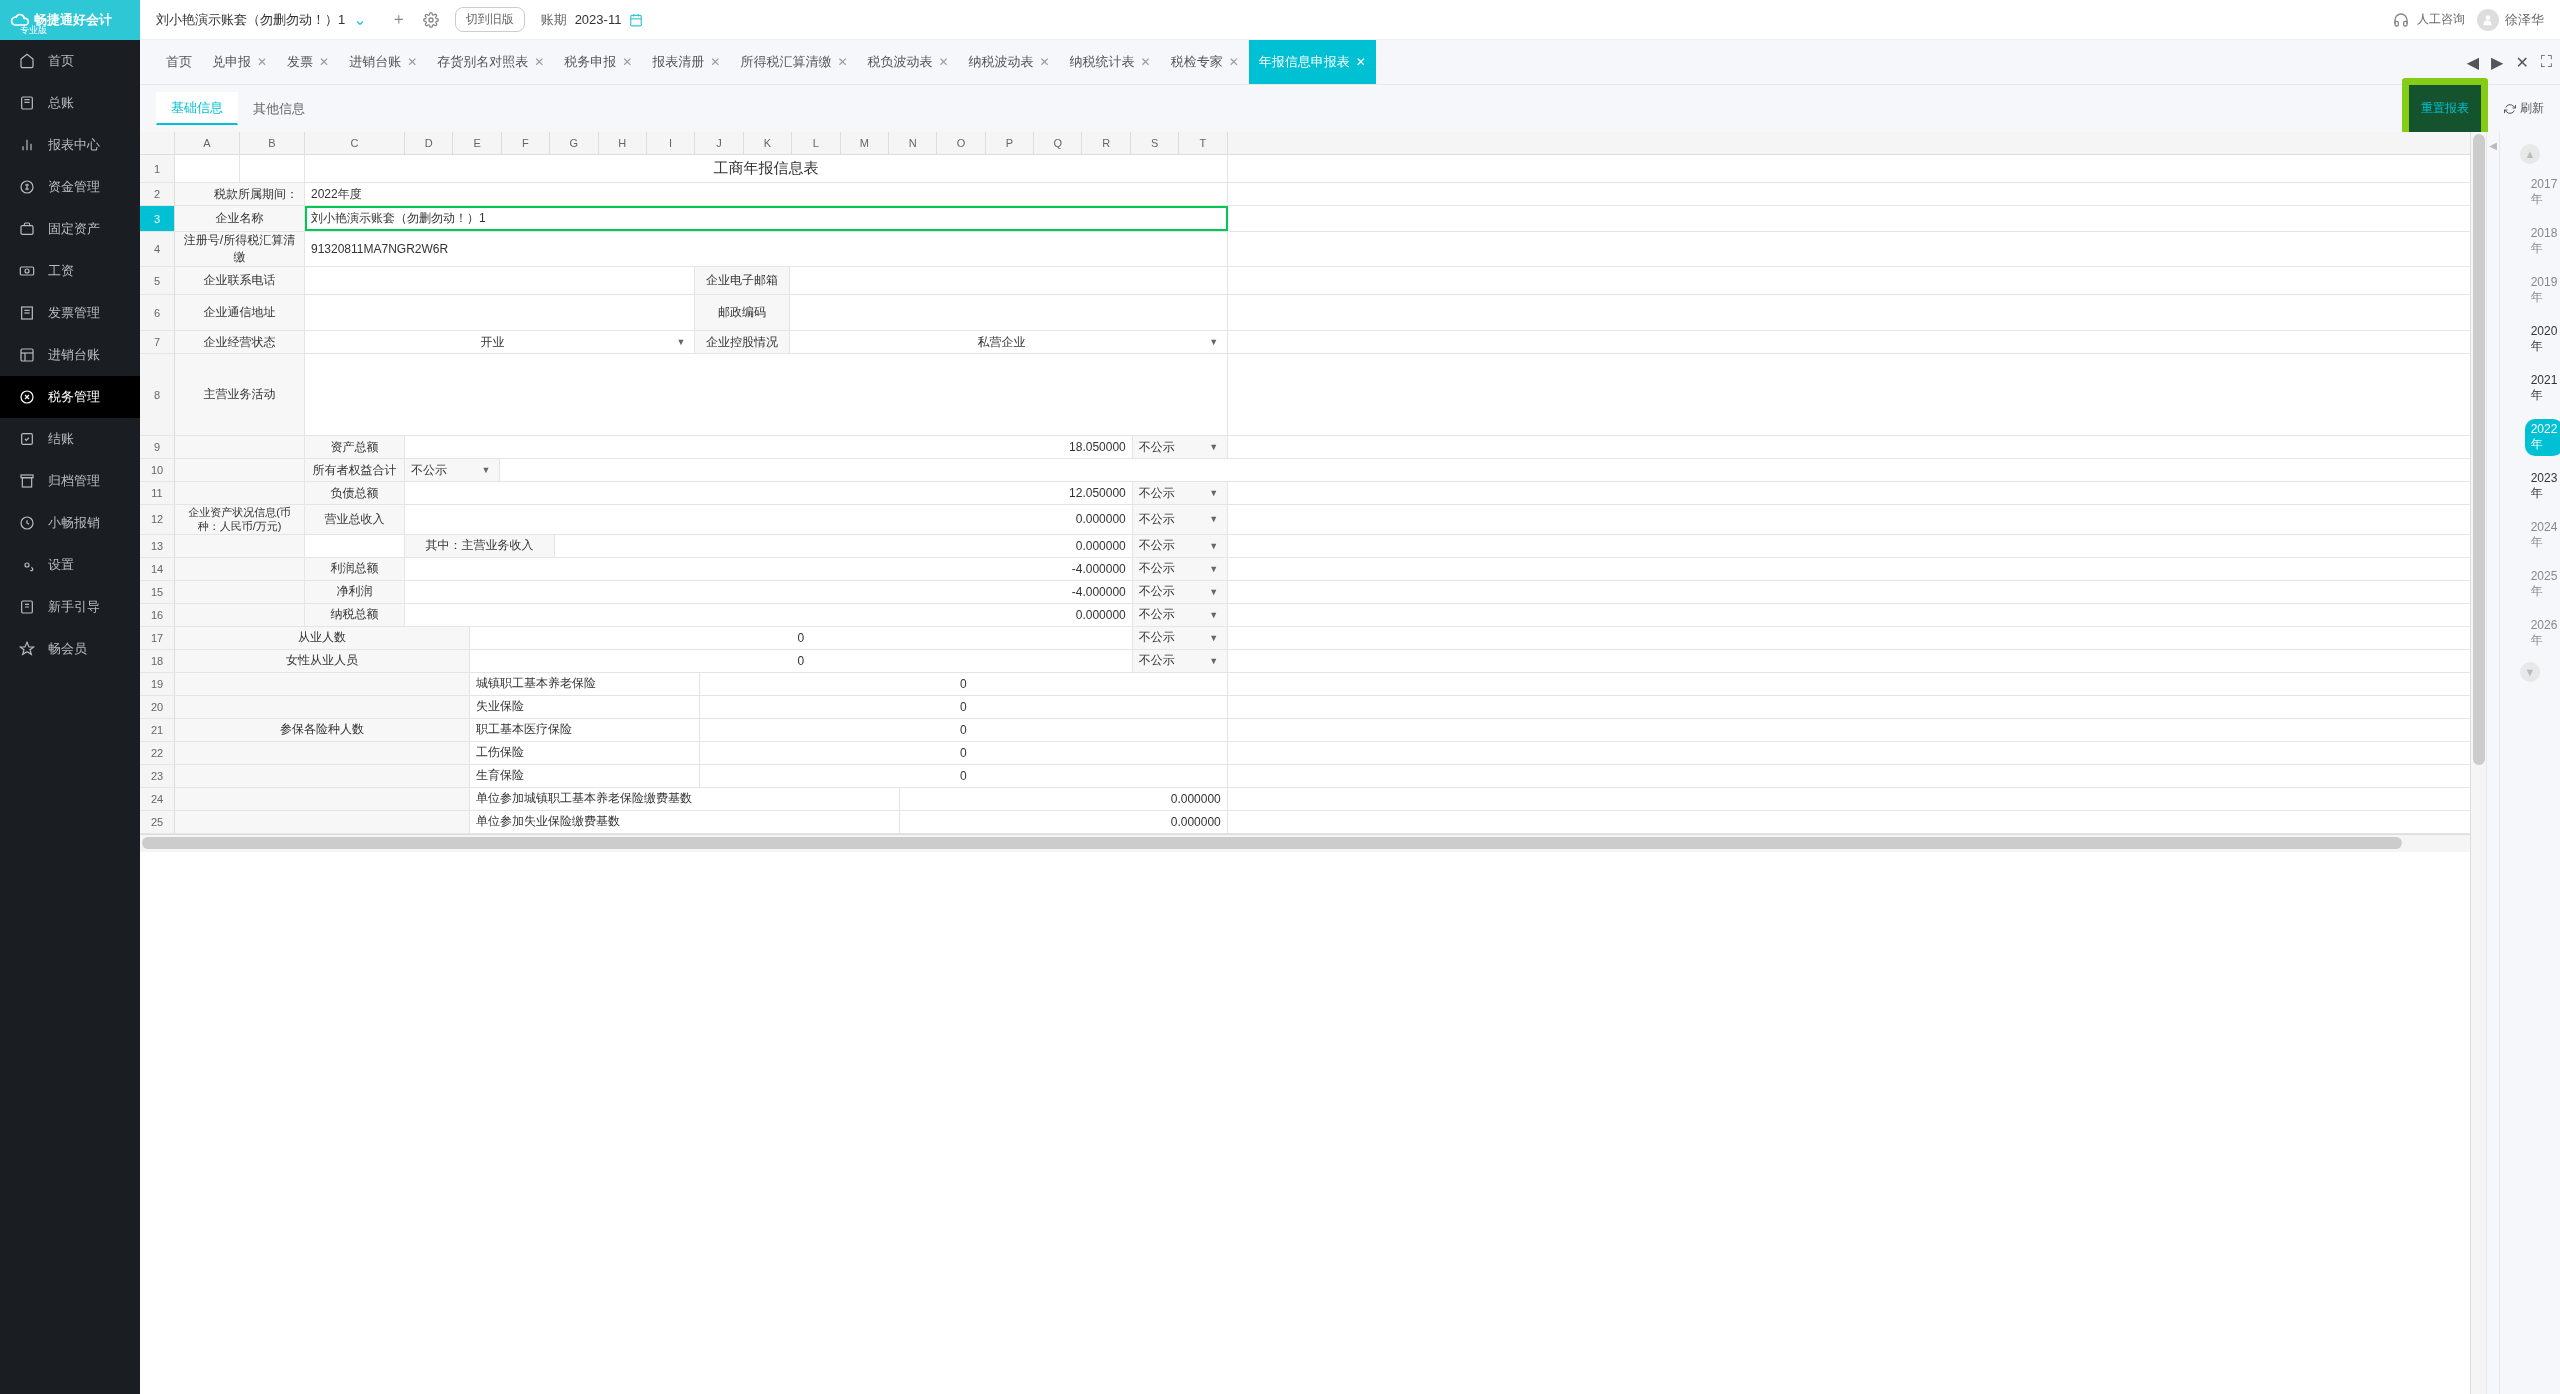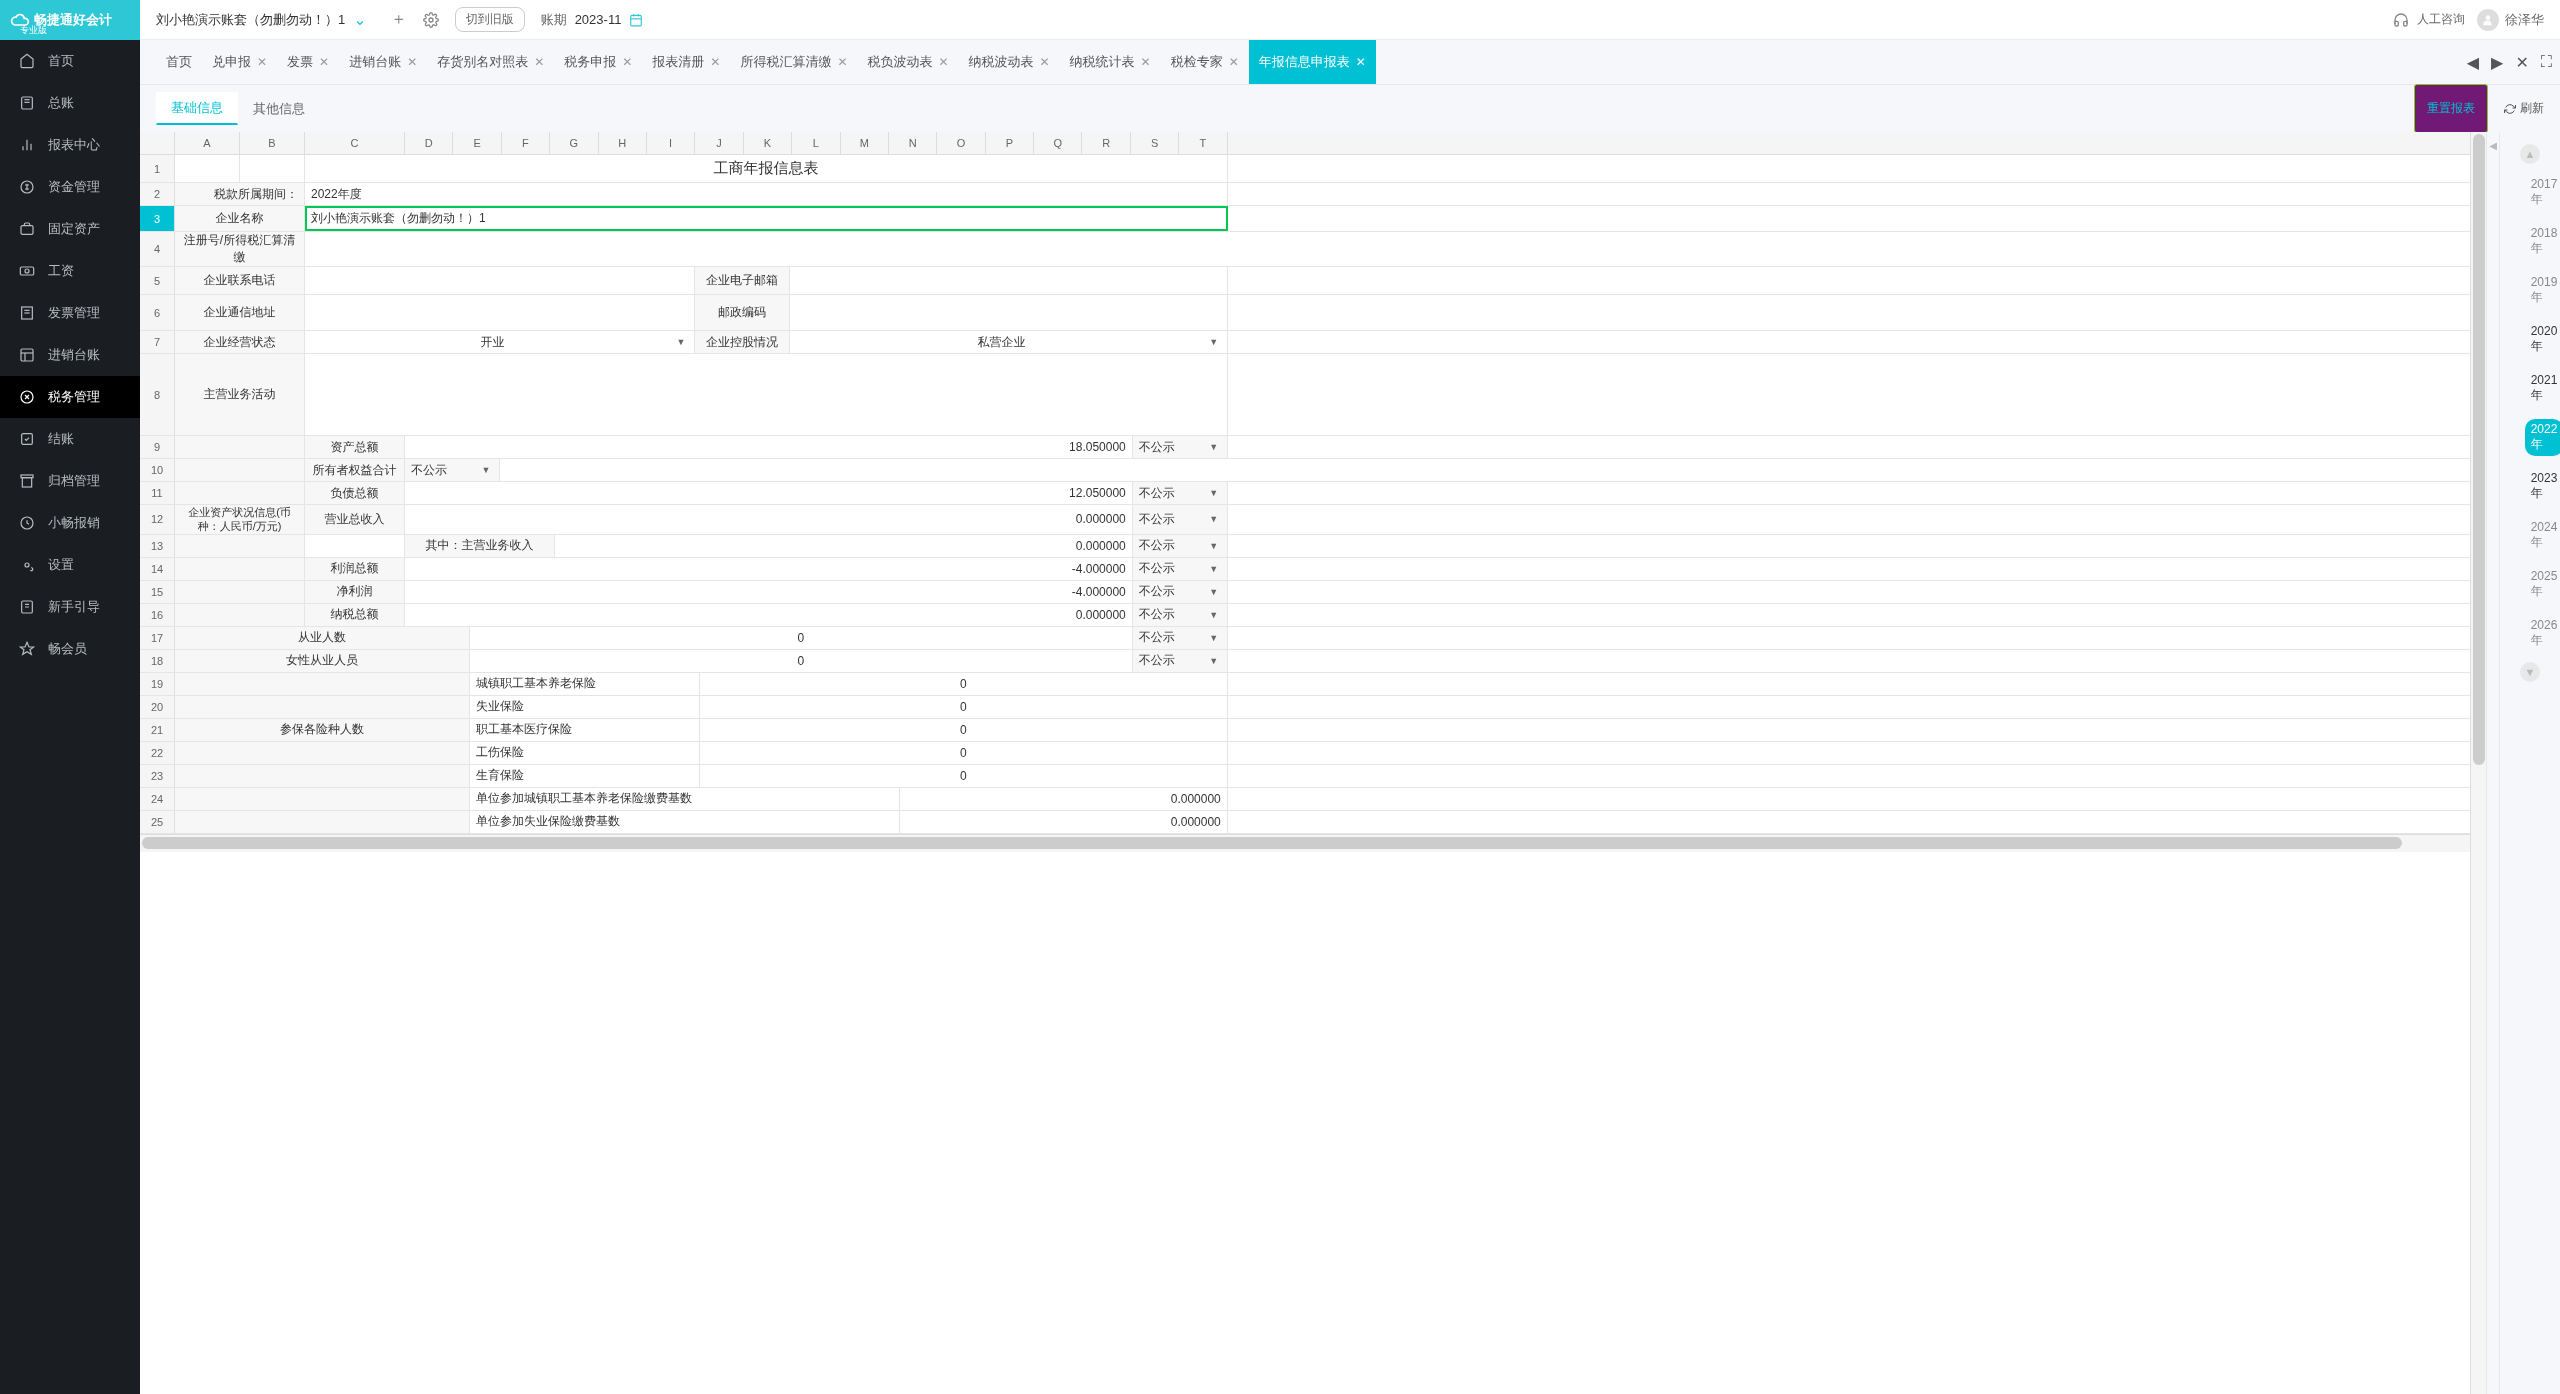--- a/index.html
+++ b/index.html
@@ -37,21 +37,21 @@
     .tab.active { background: #00c1d4; color: #fff; }
     .tab-close { margin-left: 6px; font-size: 12px; color: #999; cursor: pointer; }
     .tab.active .tab-close { color: #fff; }
     .tabs-ctrl { display: flex; align-items: center; padding: 0 8px; gap: 12px; }
     .tabs-ctrl span { cursor: pointer; font-size: 16px; color: #555; }
     
     
     .sub-toolbar { height: 48px; display: flex; align-items: center; background: #f5f7fa; padding: 0 16px; border-top: 1px solid #e8e8e8; }
     .sub-tab { padding: 6px 14px; font-size: 13px; color: #666; cursor: pointer; border: 1px solid transparent; }
     .sub-tab.active { color: #00c1d4; border-bottom: 2px solid #00c1d4; background: #fff; }
-    .reset-btn { border: 1px solid #84cc16; color: #00c1d4; padding: 15px 12px; border-radius: 3px; font-size: 12px; cursor: pointer; background: #701a75; }
+    .reset-btn { border: 7px solid #84cc16; color: #00c1d4; padding: 15px 12px; border-radius: 3px; font-size: 12px; cursor: pointer; background: #14532d; }
     .refresh-btn { color: #555; font-size: 12px; margin-left: 16px; cursor: pointer; display:flex; align-items:center; gap:4px;justify-content:flex-end; }
     
     
     .content-wrap { flex: 1; display: flex; overflow: hidden; background: #fff; }
     .sheet-area { flex: 1; overflow: auto; position: relative; }
     .year-panel { width: 60px; background: #f5f7fa; display: flex; flex-direction: column; align-items: center; padding-top: 12px; gap: 10px; flex-shrink: 0; }
     .year-item { font-size: 12px; color: #888; cursor: pointer; padding: 3px 6px; border-radius: 10px; margin-left: 28px; }
     .year-item.dark { color: #333; }
     .year-item.active { background: #00c1d4; color: #fff; }
     .year-arrow { color: #bbb; cursor: pointer; width:20px; height:20px; border-radius:50%; background:#e8e8e8; display:flex; align-items:center; justify-content:center; font-size:11px; }
@@ -387,20 +387,21 @@
               <div class="cell" style="width:922.7999999999997px">2022年度</div>
             </div>
             <div class="row" style="min-height: 26px;">
               <div class="row-h selected" style="width:35px">3</div>
               <div class="cell label-cell" style="width:130px">企业名称</div>
               <div class="cell selected-cell" style="width:922.7999999999997px">刘小艳演示账套（勿删勿动！）1</div>
             </div>
             <div class="row">
               <div class="row-h" style="width:35px">4</div>
               <div class="cell label-cell" style="width:130px">注册号/所得税汇算清缴</div>
+              <div class="cell" style="width:922.7999999999997px">91320811MA7NGR2W6R</div>
             </div>
             <div class="row" style="min-height: 28px;">
               <div class="row-h" style="width:35px">5</div>
               <div class="cell label-cell" style="width:130px">企业联系电话</div>
               <div class="cell" style="width:390px"></div>
               <div class="cell label-cell" style="width:95px">企业电子邮箱</div>
               <div class="cell" style="width:437.7999999999997px"></div>
             </div>
             <div class="row" style="min-height: 36px;">
               <div class="row-h" style="width:35px">6</div>

